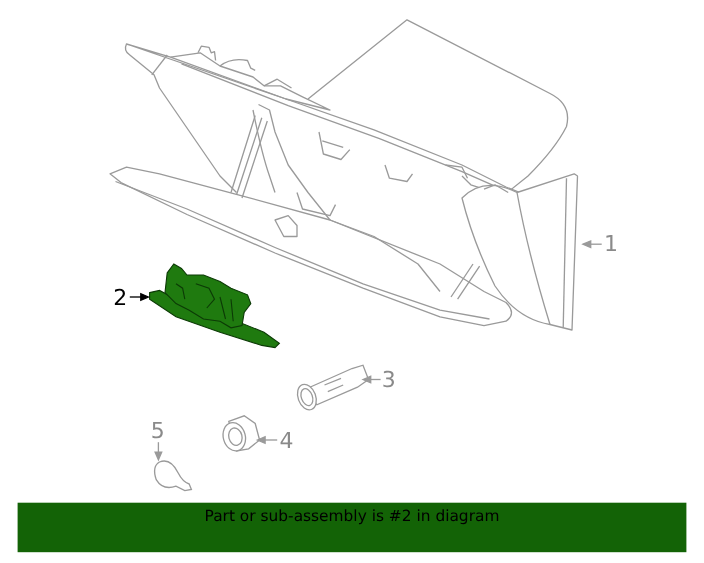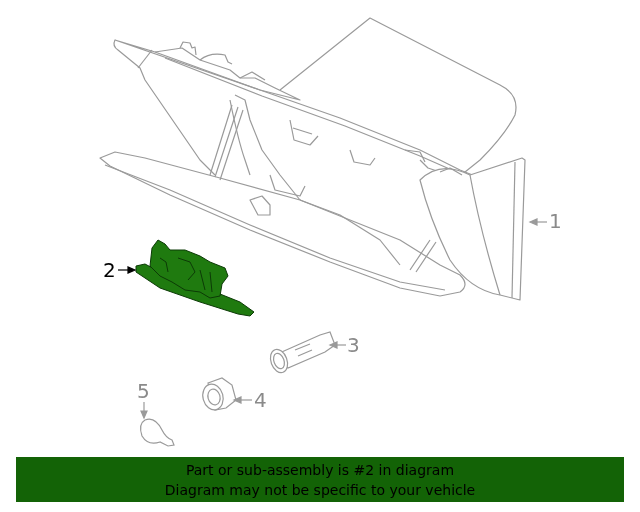--- a/index.html
+++ b/index.html
@@ -105,14 +105,13 @@
 </svg>
 
 <div class="callout gray" style="left:549px; top:211px;">1</div>
 <div class="callout black" style="left:103px; top:260px;">2</div>
 <div class="callout gray" style="left:347px; top:335px;">3</div>
 <div class="callout gray" style="left:254px; top:390px;">4</div>
 <div class="callout gray" style="left:137px; top:381px;">5</div>
 
 <div id="banner">
   <div>Part or sub-assembly is #2 in diagram</div>
-  <div>Diagram may not be specific to your vehicle</div>
 </div>
 
 </body></html>

